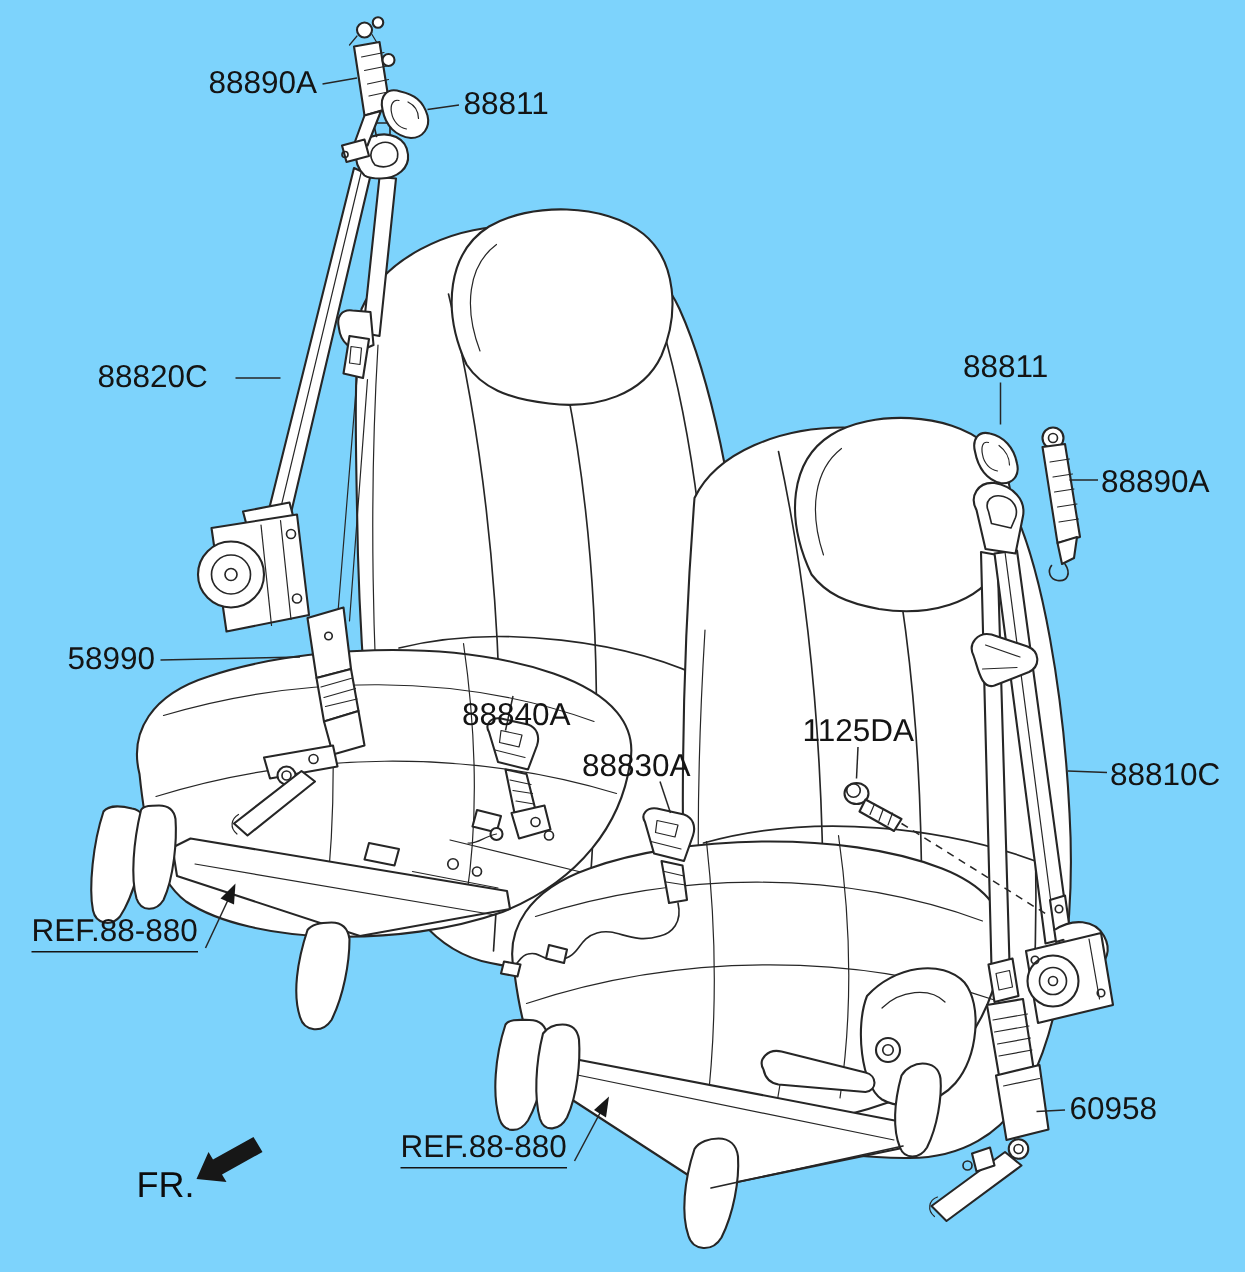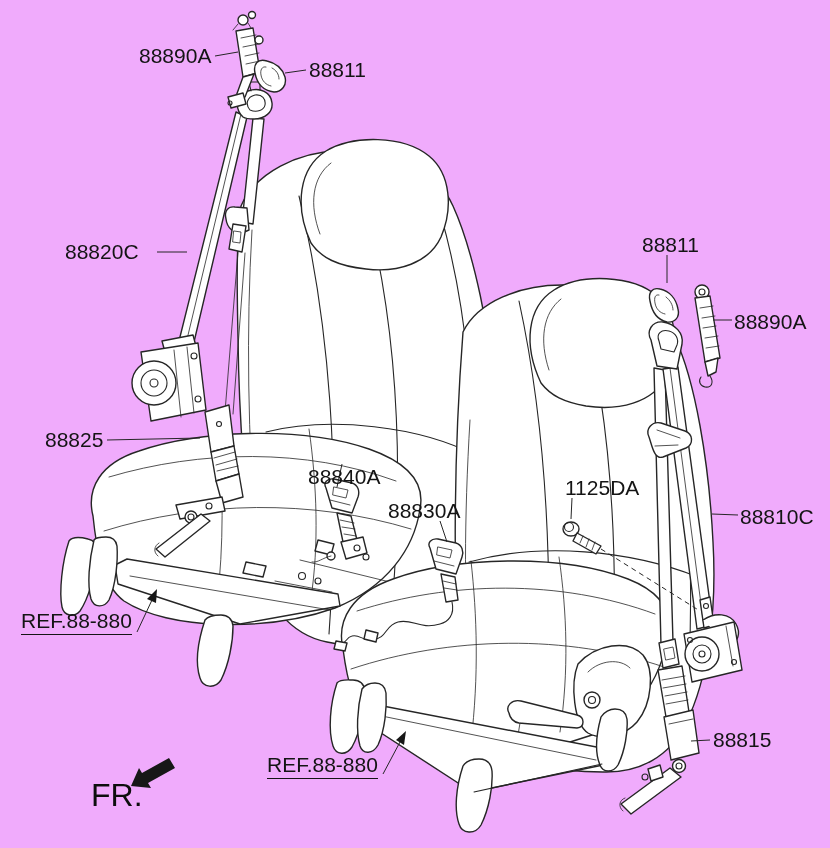--- a/index.html
+++ b/index.html
@@ -1,29 +1,29 @@
 <!DOCTYPE html>
 <html><head>
 <meta charset="utf-8">
 <style>
   html,body{margin:0;padding:0;background:#fff;}
-  .stage{position:relative;width:830px;height:848px;background:#f0abfc;overflow:hidden;
+  .stage{position:relative;width:830px;height:848px;background:#7dd3fc;overflow:hidden;
          font-family:"Liberation Sans", sans-serif;}
   .stage svg{position:absolute;left:0;top:0;}
   
   .o{fill:#ffffff;stroke:#262626;stroke-width:1.4;stroke-linejoin:round;stroke-linecap:round;}
   .l{fill:none;stroke:#262626;stroke-width:1.1;stroke-linejoin:round;stroke-linecap:round;}
   .t{fill:none;stroke:#262626;stroke-width:0.8;stroke-linejoin:round;stroke-linecap:round;}
   .ld{fill:none;stroke:#262626;stroke-width:1;}
   .dash{fill:none;stroke:#262626;stroke-width:1;stroke-dasharray:5 4;}
   .solid{fill:#171717;stroke:none;}
   
   .plabel{position:absolute;font-size:21px;line-height:1;color:#141414;white-space:nowrap;}
   .ref{border-bottom:1.7px solid #141414;padding-bottom:3px;}
-  .frlabel{position:absolute;font-size:32px;line-height:1;color:#0d0d0d;font-weight:400;}
+  .frlabel{position:absolute;font-size:24px;line-height:1;color:#0d0d0d;font-weight:400;}
 </style>
 </head>
 <body>
 
 <div class="stage">
 
 <svg width="830" height="848" viewBox="0 0 830 848">
 
   <g>
     <path class="o" d="M 241,206 C 256,172 299,152 338,151 C 391,149 437,170 453,206 C 473,250 491,332 497,412 C 502,477 497,549 479,596 C 464,633 435,649 401,650 C 377,650 346,646 327,642 C 291,635 263,602 255,558 C 245,503 239,418 238,338 C 237,289 236,241 241,206 Z"></path>
@@ -249,25 +249,25 @@
   </g>
 
   <g>
     <polygon class="solid" points="169,758 142,773 139,768 131,786 151,788 148,783 175,768"></polygon>
   </g>
 </svg>
 
 <div class="plabel" style="left:139px;top:45px">88890A</div>
 <div class="plabel" style="left:309px;top:59px">88811</div>
 <div class="plabel" style="left:65px;top:241px">88820C</div>
-<div class="plabel" style="left:45px;top:429px">88825</div>
+<div class="plabel" style="left:45px;top:429px">58990</div>
 <div class="plabel" style="left:308px;top:466px">88840A</div>
 <div class="plabel" style="left:388px;top:500px">88830A</div>
-<div class="plabel" style="left:565px;top:477px">1125DA</div>
+<div class="plabel" style="left:535px;top:477px">1125DA</div>
 <div class="plabel" style="left:642px;top:234px">88811</div>
 <div class="plabel" style="left:734px;top:311px">88890A</div>
 <div class="plabel" style="left:740px;top:506px">88810C</div>
-<div class="plabel" style="left:713px;top:729px">88815</div>
+<div class="plabel" style="left:713px;top:729px">60958</div>
 <div class="plabel ref" style="left:21px;top:610px">REF.88-880</div>
 <div class="plabel ref" style="left:267px;top:754px">REF.88-880</div>
 <div class="frlabel" style="left:91px;top:779px">FR.</div>
 
 </div>
 
 </body></html>

